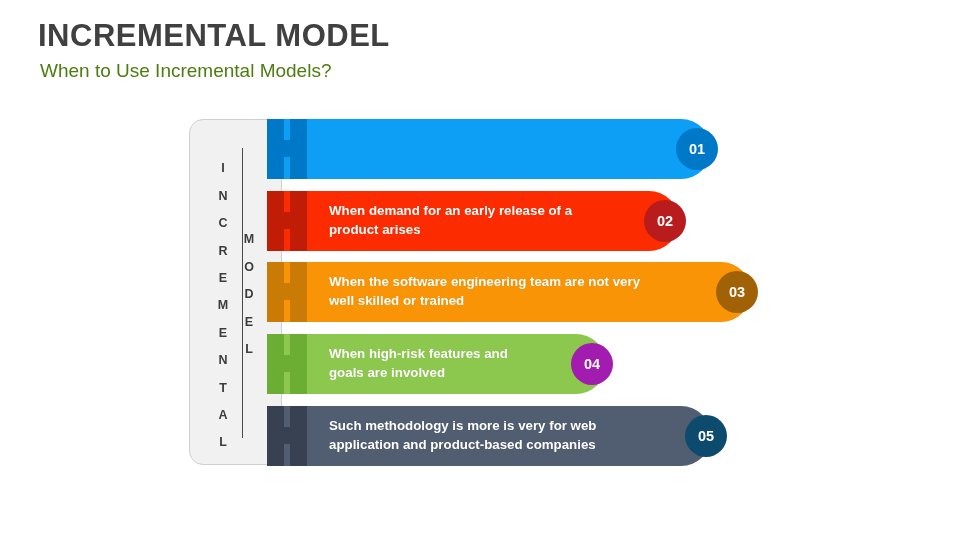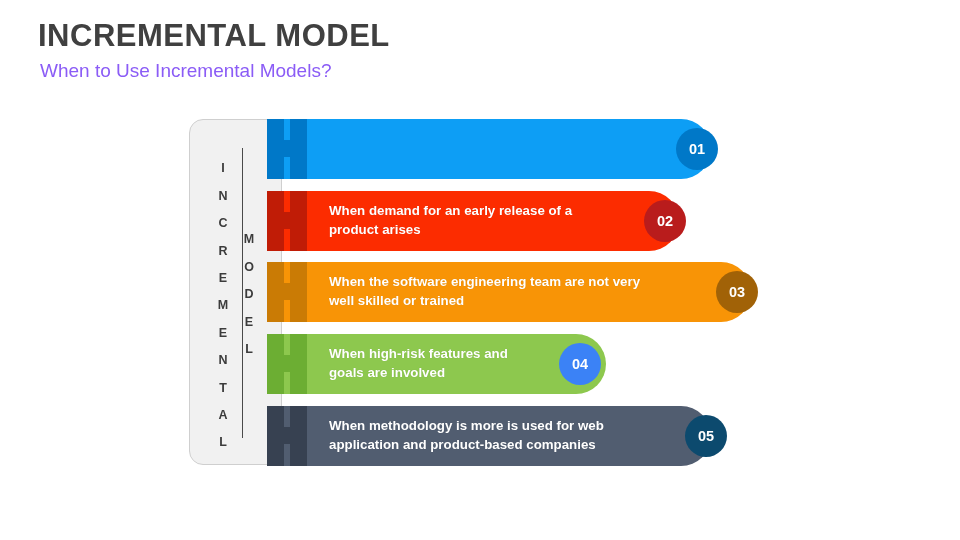--- a/index.html
+++ b/index.html
@@ -27,21 +27,21 @@
     color: #404040;
     white-space: nowrap;
   }
 
   #slide-subtitle {
     position: absolute;
     left: 40px;
     top: 60px;
     font-size: 19px;
     font-weight: normal;
-    color: #8b5cf6;
+    color: #4d7c0f;
     white-space: nowrap;
   }
 
   
   #diagram {
     position: absolute;
     left: 0;
     top: 0;
     width: 772px;
     height: 540px;
@@ -233,28 +233,28 @@
       </div>
       <div class="row" style="left: 267px; top: 334px; width: 359px;">
         <div class="row-bar" style="width: 339px; background: rgb(141, 200, 78);"></div>
         <div class="connector">
           <div class="leg-left" style="background: rgb(108, 174, 51);"></div>
           <div class="cross" style="background: rgb(108, 174, 51);"></div>
           <div class="leg-right" style="background: rgb(108, 174, 51);"></div>
         </div>
         <div class="row-text">When high-risk features and
 goals are involved</div>
-        <div class="row-badge" style="left: 292px; background: #3b82f6;">04</div>
+        <div class="row-badge" style="left: 304px; background: #a21caf;">04</div>
       </div>
       <div class="row" style="left: 267px; top: 406px; width: 464px;">
         <div class="row-bar" style="width: 444px; background: rgb(81, 93, 112);"></div>
         <div class="connector">
           <div class="leg-left" style="background: rgb(55, 65, 81);"></div>
           <div class="cross" style="background: rgb(55, 65, 81);"></div>
           <div class="leg-right" style="background: rgb(55, 65, 81);"></div>
         </div>
-        <div class="row-text">When methodology is more is used for web
+        <div class="row-text">Such methodology is more is very for web
 application and product-based companies</div>
         <div class="row-badge" style="left: 418px; background: #0c4a6e;">05</div>
       </div>
     </div>
 
 </div>
 
 </body></html>

